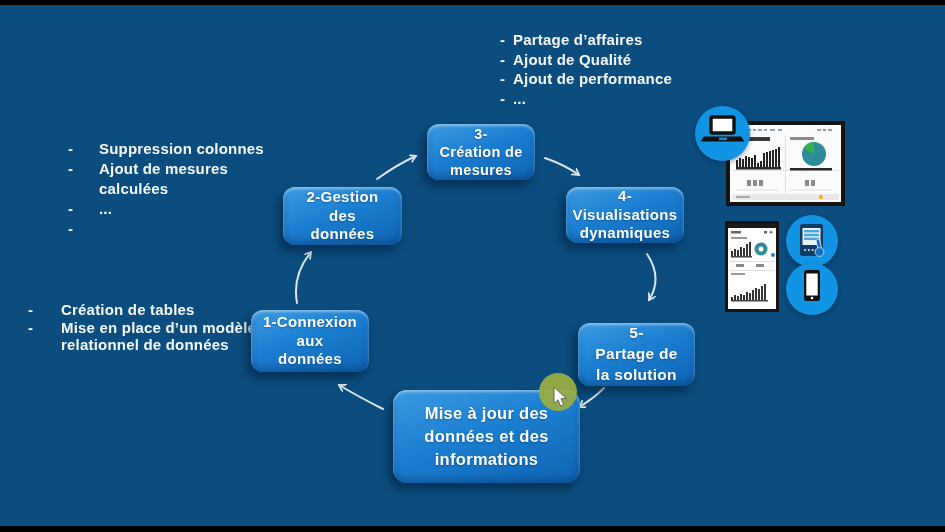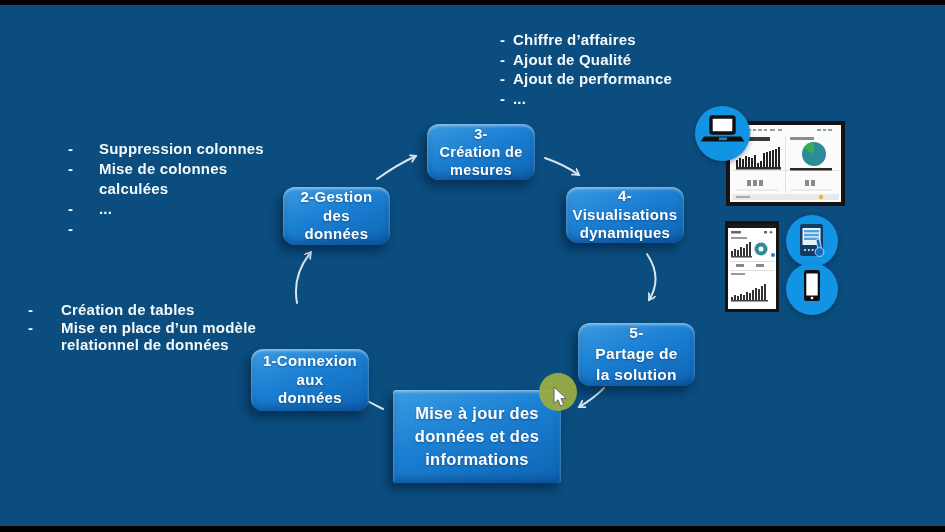--- a/index.html
+++ b/index.html
@@ -16,26 +16,26 @@
   .node{
     position:absolute;display:flex;align-items:center;justify-content:center;
     border-radius:12px;color:#fff;font-weight:bold;text-align:center;
     white-space:pre-line;line-height:1.25;letter-spacing:.3px;
     background:linear-gradient(160deg,#3b9ce2 0%,#1b7fd2 45%,#0e63b2 100%);
     box-shadow:-4px 6px 10px rgba(0,20,45,.5),
                inset 0 2px 3px rgba(255,255,255,.45),
                inset 0 -4px 7px rgba(0,40,90,.35);
     text-shadow:0 1px 2px rgba(0,30,60,.4);
   }
-  .node.step1{left:251px;top:310px;width:118px;height:62px;font-size:15px;margin-top:39px;}
-  .node.step2{left:283px;top:187px;width:107px;height:58px;font-size:15px;}
+  .node.step1{left:251px;top:310px;width:118px;height:62px;font-size:15px;}
+  .node.step2{left:283px;top:187px;width:119px;height:58px;font-size:15px;}
   .node.step3{left:427px;top:124px;width:108px;height:56px;font-size:14.5px;}
   .node.step4{left:566px;top:187px;width:118px;height:56px;font-size:15px;}
   .node.step5{left:578px;top:323px;width:117px;height:63px;font-size:15.5px;line-height:1.35;}
-  .node.update{left:393px;top:390px;width:168px;height:93px;font-size:16.5px;line-height:1.4;border-radius:3px;}
+  .node.update{left:393px;top:390px;width:187px;height:93px;font-size:16.5px;line-height:1.4;border-radius:14px;}
 
   
   .ann{position:absolute;color:#f6fafc;font-size:15px;font-weight:bold;letter-spacing:.2px;}
   .ann ul{list-style:none;margin:0;padding:0;}
   .ann li{display:flex;align-items:flex-start;}
   .ann .b{flex:0 0 auto;}
   .ann.measures{left:500px;top:30px;line-height:19.5px;}
   .ann.measures .b{width:13px;}
   .ann.gestion{left:68px;top:139px;width:212px;line-height:20px;}
   .ann.gestion .b{width:31px;}
@@ -68,21 +68,21 @@
 
 <div class="screen">
 
   <div class="letterbox top"></div>
   <div class="letterbox bottom"></div>
 
   <div class="ann measures">
     <ul>
       <li>
           <span class="b">-</span>
-          <span>Chiffre d’affaires</span>
+          <span>Partage d’affaires</span>
         </li>
       <li>
           <span class="b">-</span>
           <span>Ajout de Qualité</span>
         </li>
       <li>
           <span class="b">-</span>
           <span>Ajout de performance</span>
         </li>
       <li>
@@ -93,21 +93,21 @@
   </div>
 
   <div class="ann gestion">
     <ul>
       <li>
           <span class="b">-</span>
           <span>Suppression colonnes</span>
         </li>
       <li>
           <span class="b">-</span>
-          <span>Mise de colonnes calculées</span>
+          <span>Ajout de mesures calculées</span>
         </li>
       <li>
           <span class="b">-</span>
           <span>...</span>
         </li>
       <li>
           <span class="b">-</span>
         </li>
     </ul>
   </div>

